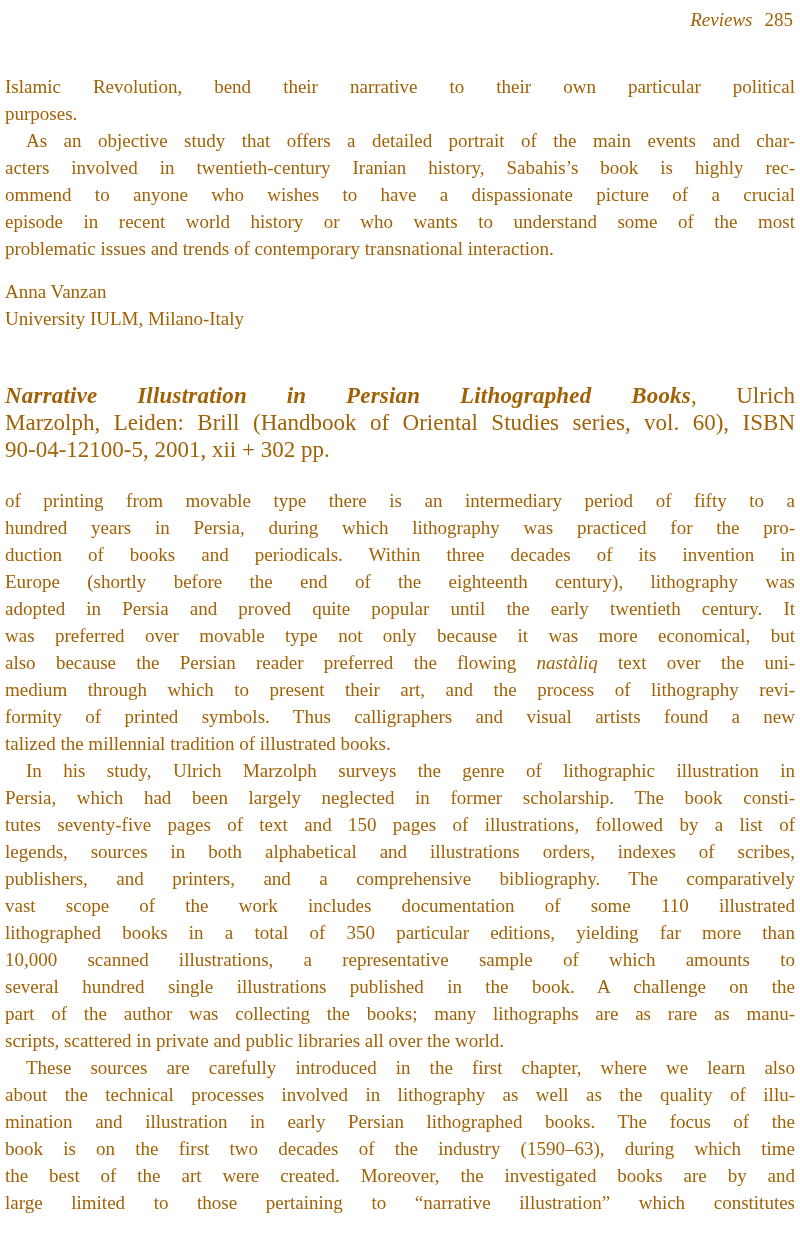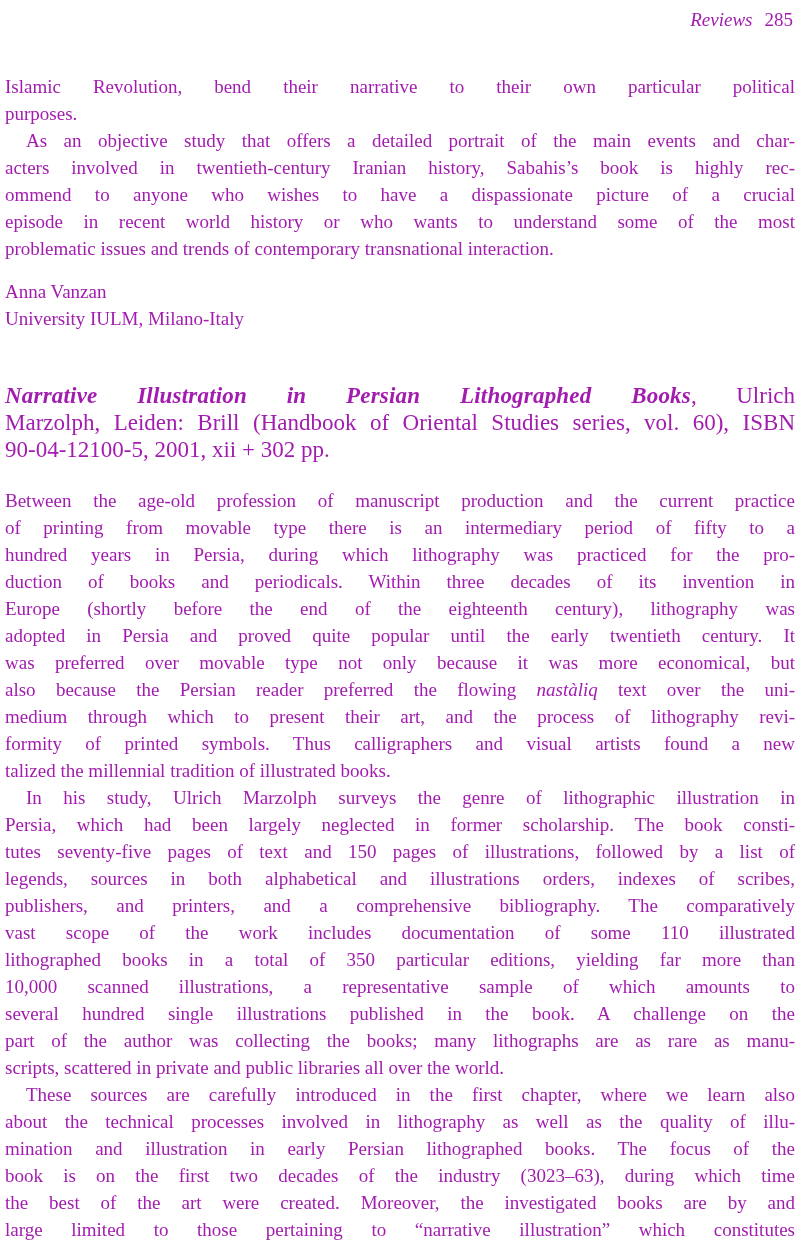--- a/index.html
+++ b/index.html
@@ -6,21 +6,21 @@
   html, body { margin: 0; padding: 0; background: #ffffff; }
   body {
     width: 800px; height: 1254px; overflow: hidden;
     font-family: "Liberation Serif", serif;
   }
   .page {
     box-sizing: border-box;
     width: 800px; height: 1086px;
     padding: 6px 5px 0 5px;
     background: #ffffff;
-    color: #a21caf;
+    color: #a16207;
     font-size: 19px;
     line-height: 27px;
   }
   .running-head {
     text-align: right;
     padding-right: 2px;
     margin-bottom: 40px;
   }
   .rh-section { font-style: italic; }
   .rh-page { margin-left: 12px; }
@@ -64,21 +64,20 @@
       <div class="block signature">
         <div class="line"><span class="run-r">Anna Vanzan</span></div>
         <div class="line"><span class="run-r">University IULM, Milano-Italy</span></div>
       </div>
       <div class="block heading">
         <div class="line j"><span class="run-bi">Narrative Illustration in Persian Lithographed Books</span><span class="run-r">, Ulrich</span></div>
         <div class="line j"><span class="run-r">Marzolph, Leiden: Brill (Handbook of Oriental Studies series, vol. 60), ISBN</span></div>
         <div class="line"><span class="run-r">90-04-12100-5, 2001, xii + 302 pp.</span></div>
       </div>
       <div class="block paragraph">
-        <div class="line j"><span class="run-r">Between the age-old profession of manuscript production and the current practice</span></div>
         <div class="line j"><span class="run-r">of printing from movable type there is an intermediary period of fifty to a</span></div>
         <div class="line j"><span class="run-r">hundred years in Persia, during which lithography was practiced for the pro-</span></div>
         <div class="line j"><span class="run-r">duction of books and periodicals. Within three decades of its invention in</span></div>
         <div class="line j"><span class="run-r">Europe (shortly before the end of the eighteenth century), lithography was</span></div>
         <div class="line j"><span class="run-r">adopted in Persia and proved quite popular until the early twentieth century. It</span></div>
         <div class="line j"><span class="run-r">was preferred over movable type not only because it was more economical, but</span></div>
         <div class="line j"><span class="run-r">also because the Persian reader preferred the flowing </span><span class="run-i">nastàliq</span><span class="run-r"> text over the uni-</span></div>
         <div class="line j"><span class="run-r">medium through which to present their art, and the process of lithography revi-</span></div>
         <div class="line j"><span class="run-r">formity of printed symbols. Thus calligraphers and visual artists found a new</span></div>
         <div class="line"><span class="run-r">talized the millennial tradition of illustrated books.</span></div>
@@ -93,18 +92,18 @@
         <div class="line j"><span class="run-r">lithographed books in a total of 350 particular editions, yielding far more than</span></div>
         <div class="line j"><span class="run-r">10,000 scanned illustrations, a representative sample of which amounts to</span></div>
         <div class="line j"><span class="run-r">several hundred single illustrations published in the book. A challenge on the</span></div>
         <div class="line j"><span class="run-r">part of the author was collecting the books; many lithographs are as rare as manu-</span></div>
         <div class="line"><span class="run-r">scripts, scattered in private and public libraries all over the world.</span></div>
       </div>
       <div class="block paragraph">
         <div class="line j first-indent"><span class="run-r">These sources are carefully introduced in the first chapter, where we learn also</span></div>
         <div class="line j"><span class="run-r">about the technical processes involved in lithography as well as the quality of illu-</span></div>
         <div class="line j"><span class="run-r">mination and illustration in early Persian lithographed books. The focus of the</span></div>
-        <div class="line j"><span class="run-r">book is on the first two decades of the industry (3023–63), during which time</span></div>
+        <div class="line j"><span class="run-r">book is on the first two decades of the industry (1590–63), during which time</span></div>
         <div class="line j"><span class="run-r">the best of the art were created. Moreover, the investigated books are by and</span></div>
         <div class="line j"><span class="run-r">large limited to those pertaining to “narrative illustration” which constitutes</span></div>
       </div>
     </div>
 </div>
 
 </body></html>

